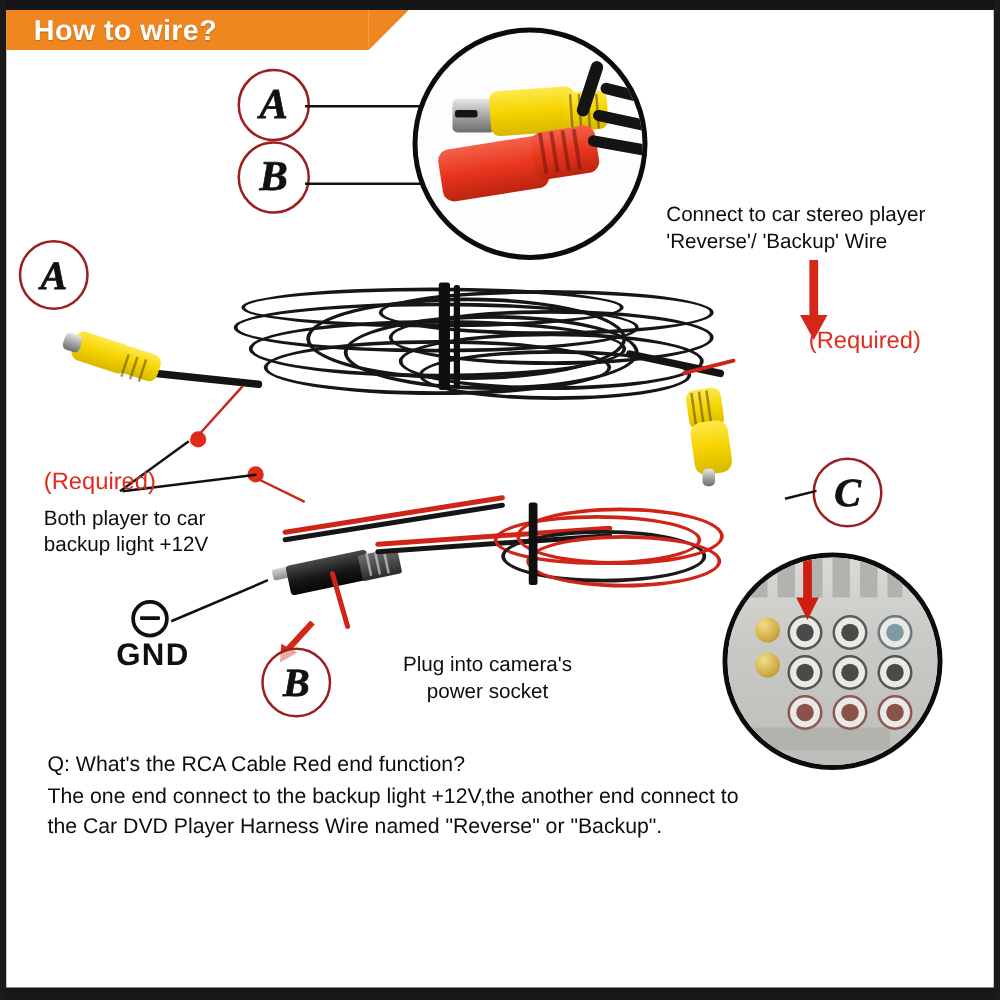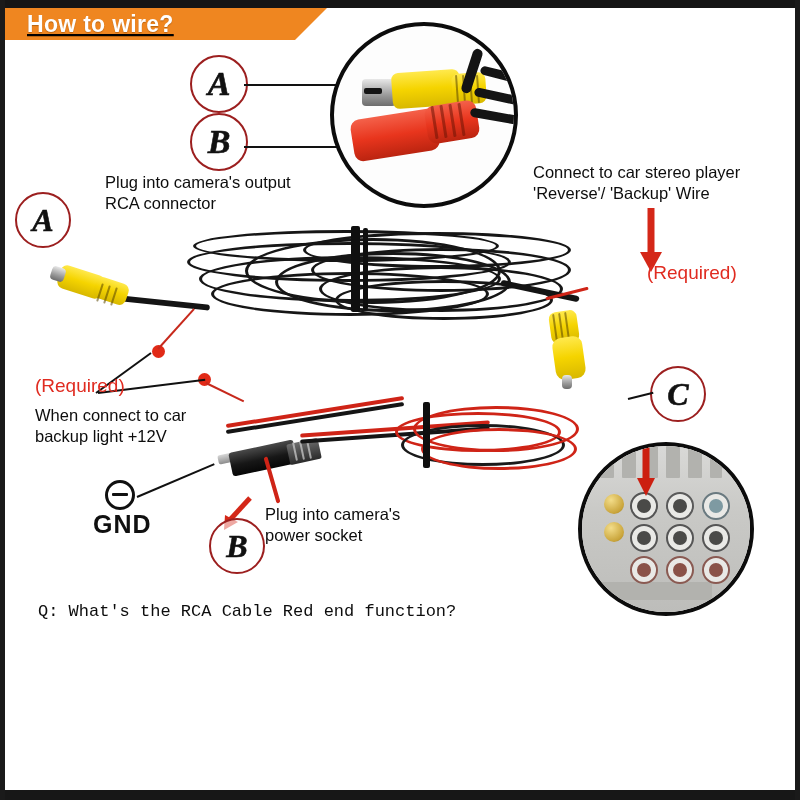--- a/index.html
+++ b/index.html
@@ -18,21 +18,21 @@
   .frame-top{position:absolute;left:0;top:0;width:800px;height:8px;background:#151515;}
   .frame-bottom{position:absolute;left:0;bottom:0;width:800px;height:10px;background:#171717;}
   .frame-left{position:absolute;left:0;top:0;width:5px;height:800px;background:#1a1a1a;}
   .frame-right{position:absolute;right:0;top:0;width:5px;height:800px;background:#1a1a1a;}
 
   
   .banner{
     position:absolute;left:5px;top:8px;
     height:32px;width:290px;
     background:#ef8620;
-    display:flex;align-items:center;text-decoration:underline;
+    display:flex;align-items:center;
   }
   .banner-slant{
     position:absolute;left:295px;top:8px;
     width:0;height:0;
     border-top:32px solid #ef8620;
     border-right:32px solid transparent;
   }
   .banner-title{
     color:#ffffff;
     font-size:23px;font-weight:bold;
@@ -124,21 +124,20 @@
     box-sizing:border-box;
   }
   .jack-in{position:absolute;border-radius:50%;background:#4a4a48;box-sizing:border-box;}
   .jack-gold{position:absolute;border-radius:50%;background:radial-gradient(circle at 35% 30%,#f3dd8a,#c9a43a 70%,#8d6f18);}
 
   
   .para{
     position:absolute;color:#0d0d0d;
     font-size:17px;line-height:24px;
     white-space:pre-line;
-    font-family:Liberation Mono, monospace;
   }
 </style>
 </head>
 <body>
 
 <div id="page">
 
   <div class="frame-top"></div>
   <div class="frame-bottom"></div>
   <div class="frame-left"></div>
@@ -176,22 +175,20 @@
     <div class="rib-r" style="left:108px;top:79px;height:33px;transform:rotate(-9deg);"></div>
     <div class="rib-r" style="left:117px;top:78px;height:33px;transform:rotate(-9deg);"></div>
     <div class="rib-r" style="left:126px;top:77px;height:33px;transform:rotate(-9deg);"></div>
 
     <div class="blkwire" style="left:133px;top:22px;width:10px;height:46px;border-radius:6px;transform:rotate(18deg);"></div>
     <div class="blkwire" style="left:146px;top:44px;width:40px;height:9px;border-radius:5px;transform:rotate(14deg);"></div>
     <div class="blkwire" style="left:140px;top:66px;width:48px;height:9px;border-radius:5px;transform:rotate(12deg);"></div>
     <div class="blkwire" style="left:136px;top:86px;width:52px;height:9px;border-radius:5px;transform:rotate(10deg);"></div>
   </div>
 
-  <div class="txt" style="left:105px;top:172px;width:280px;">Plug into camera's output
-RCA connector</div>
 
   <div class="txt" style="left:533px;top:162px;width:270px;">Connect to car stereo player
 'Reverse'/ 'Backup' Wire</div>
 
   <svg class="arrow-svg" style="left:636px;top:208px;width:30px;height:66px;" viewBox="0 0 30 66">
     <line x1="15" y1="0" x2="15" y2="48" stroke="#d42718" stroke-width="7"></line>
     <polygon points="15,64 4,44 26,44" fill="#d42718"></polygon>
   </svg>
 
   <div class="txt txt-red" style="left:647px;top:262px;font-size:19px;">(Required)</div>
@@ -230,21 +227,21 @@
 
   <div class="dot" style="left:152px;top:345px;"></div>
   <div class="dot" style="left:198px;top:373px;"></div>
 
   <div class="blkline" style="left:96px;top:392px;width:68px;transform:rotate(-36deg);"></div>
   <div class="blkline" style="left:98px;top:392px;width:108px;transform:rotate(-7deg);"></div>
   <div class="redline" style="left:158px;top:348px;width:54px;transform:rotate(-48deg);"></div>
   <div class="redline" style="left:206px;top:382px;width:42px;transform:rotate(26deg);"></div>
 
   <div class="txt txt-red" style="left:35px;top:375px;font-size:19px;">(Required)</div>
-  <div class="txt" style="left:35px;top:405px;width:250px;">When connect to car
+  <div class="txt" style="left:35px;top:405px;width:250px;">Both player to car
 backup light +12V</div>
 
   <div class="gnd-circle" style="left:105px;top:480px;"></div>
   <div class="gnd-bar" style="left:112px;top:493px;width:16px;"></div>
   <div class="gnd-label" style="left:93px;top:510px;">GND</div>
   <div class="blkline" style="left:137px;top:496px;width:84px;transform:rotate(-23deg);"></div>
 
   <div style="position:absolute;left:218px;top:438px;width:120px;height:42px;">
     <div class="dcplug-tip" style="left:0px;top:16px;width:16px;height:9px;transform:rotate(-12deg);"></div>
     <div class="dcplug-body" style="left:12px;top:8px;width:66px;height:24px;transform:rotate(-12deg);"></div>
@@ -269,21 +266,21 @@
   <div class="wire-red" style="left:248px;top:478px;width:48px;height:4px;transform:rotate(74deg);"></div>
 
   <svg class="arrow-svg" style="left:214px;top:496px;width:40px;height:40px;" viewBox="0 0 40 40">
     <line x1="36" y1="2" x2="14" y2="26" stroke="#d42718" stroke-width="5"></line>
     <polygon points="10,34 11,19 24,26" fill="#d42718"></polygon>
   </svg>
 
   <div class="marker" style="left:209px;top:518px;width:52px;height:52px;font-size:32px;">
     <span>B</span>
   </div>
-  <div class="txt" style="left:265px;top:504px;width:250px;">Plug into camera's
+  <div class="txt" style="left:265px;top:522px;width:250px;text-align:center;">Plug into camera's
 power socket</div>
 
   <div style="position:absolute;left:540px;top:305px;width:80px;height:80px;">
     <div class="conn-yellow" style="left:10px;top:6px;width:28px;height:32px;transform:rotate(-8deg);"></div>
     <div class="rib" style="left:14px;top:9px;height:27px;transform:rotate(-8deg);"></div>
     <div class="rib" style="left:20px;top:8px;height:27px;transform:rotate(-8deg);"></div>
     <div class="rib" style="left:26px;top:7px;height:27px;transform:rotate(-8deg);"></div>
     <div class="conn-yellow" style="left:14px;top:32px;width:30px;height:42px;transform:rotate(-8deg);border-radius:9px;"></div>
     <div class="conn-metal" style="left:22px;top:70px;width:10px;height:14px;"></div>
   </div>
@@ -328,14 +325,16 @@
     <div class="jack" style="left:120px;top:110px;width:28px;height:28px;border:2px solid #8a5a52;"></div>
     <div class="jack-in" style="left:127px;top:117px;width:14px;height:14px;background:#8a5248;"></div>
 
     <svg class="arrow-svg" style="left:52px;top:0px;width:24px;height:52px;" viewBox="0 0 24 52">
       <line x1="12" y1="0" x2="12" y2="36" stroke="#cc1f10" stroke-width="7"></line>
       <polygon points="12,50 3,32 21,32" fill="#cc1f10"></polygon>
     </svg>
   </div>
 
   <div class="para" style="left:38px;top:600px;width:700px;">Q: What's the RCA Cable Red end function?</div>
+  <div class="para" style="left:38px;top:625px;width:710px;">The one end connect to the backup light +12V,the another end connect to
+the Car DVD Player Harness Wire named "Reverse" or "Backup".</div>
 
 </div>
 
 </body></html>

